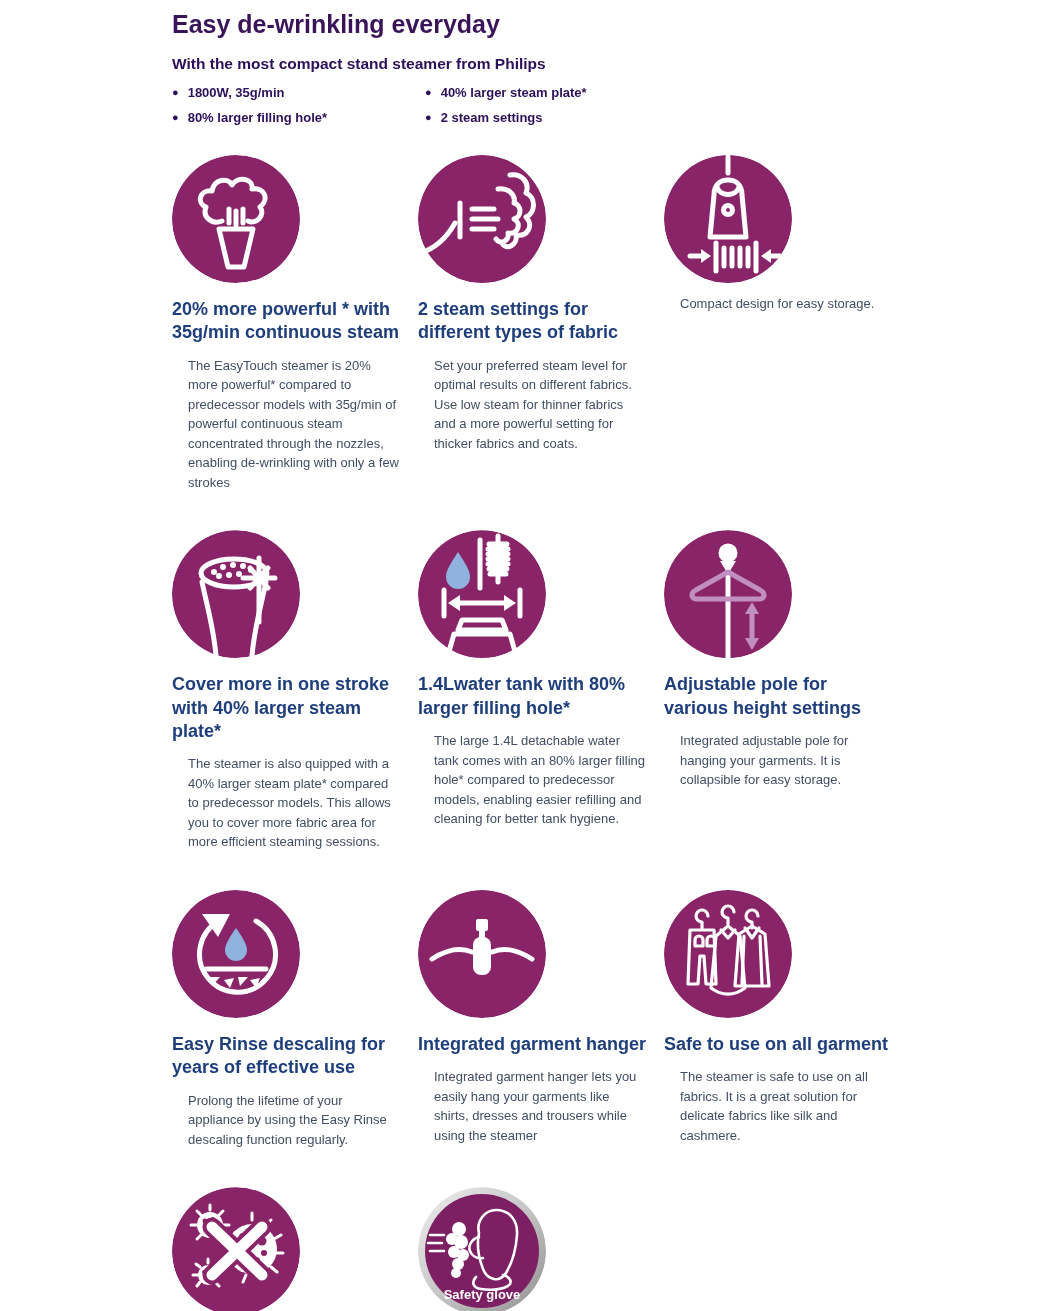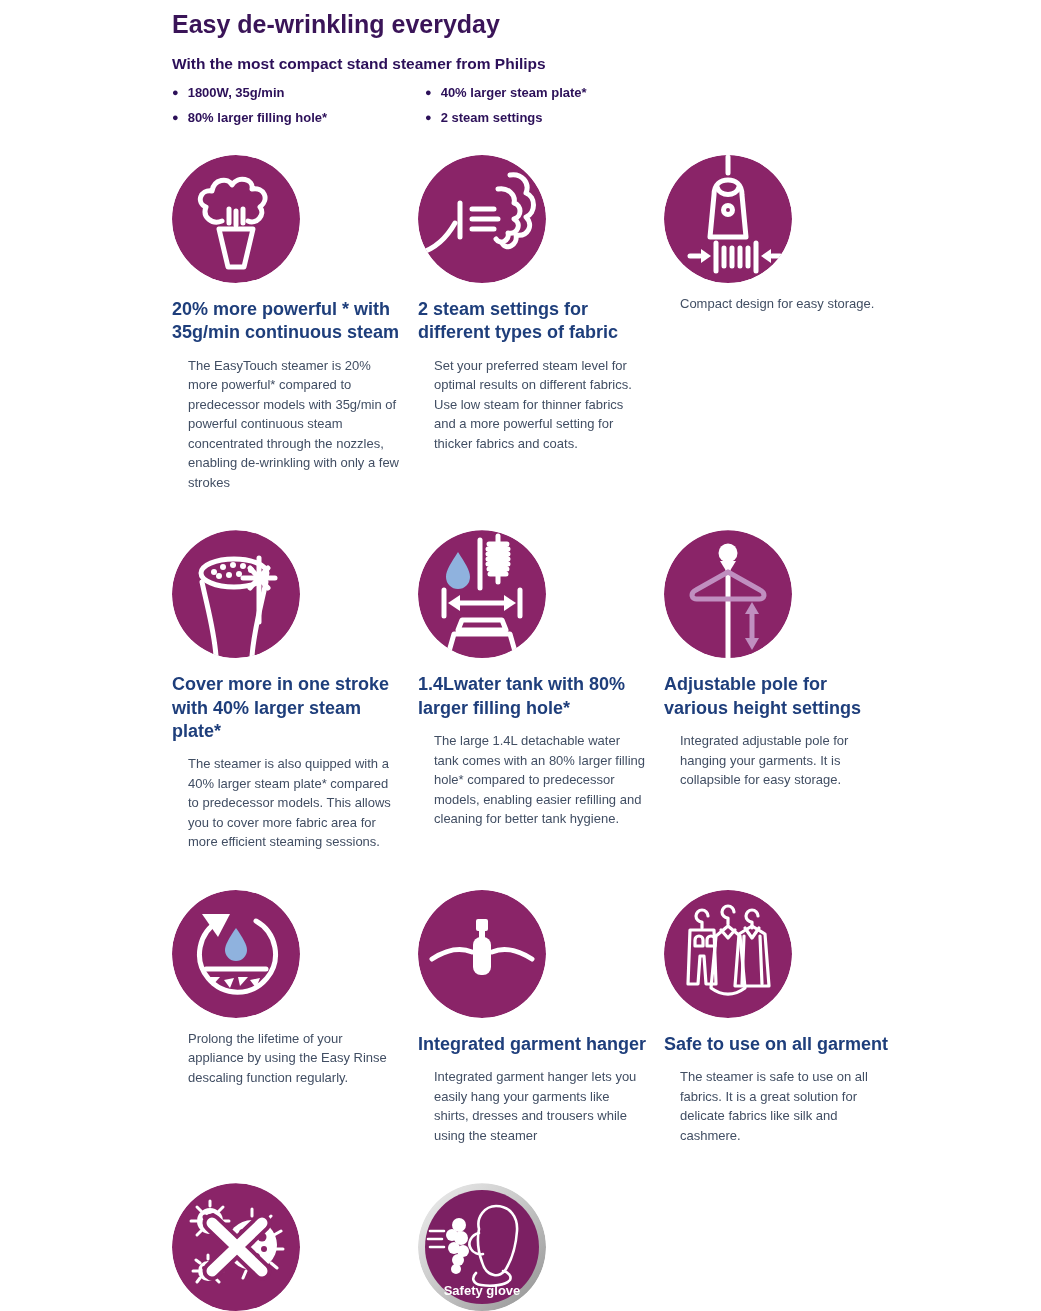--- a/index.html
+++ b/index.html
@@ -205,20 +205,21 @@
           <path d="M64 38 C57 48 53 55 53 60 A11 11 0 0 0 75 60 C75 55 71 48 64 38 Z" fill="#8fb2de"></path>
           <path class="w" d="M34 79 H94" stroke-width="6"></path>
           <g class="wf">
             <path d="M38 87 L48 87 L40 96 Z"></path>
             <path d="M52 90 L62 88 L58 98 Z"></path>
             <path d="M66 87 L76 87 L68 96 Z"></path>
             <path d="M78 90 L88 88 L84 98 Z"></path>
           </g>
         </svg>
       </div>
+      <h3>Easy Rinse descaling for years of effective use</h3>
       <p>Prolong the lifetime of your appliance by using the Easy Rinse descaling function regularly.</p>
     </article>
 
     <article class="feature">
       <div class="icon-wrap">
         <svg width="128" height="128" viewBox="0 0 128 128">
           <circle class="pf" cx="64" cy="64" r="64"></circle>
           <rect class="wf" x="58" y="29" width="12" height="12" rx="2"></rect>
           <rect class="wf" x="61" y="40" width="6" height="10"></rect>
           <rect class="wf" x="55" y="47" width="18" height="38" rx="8"></rect>

